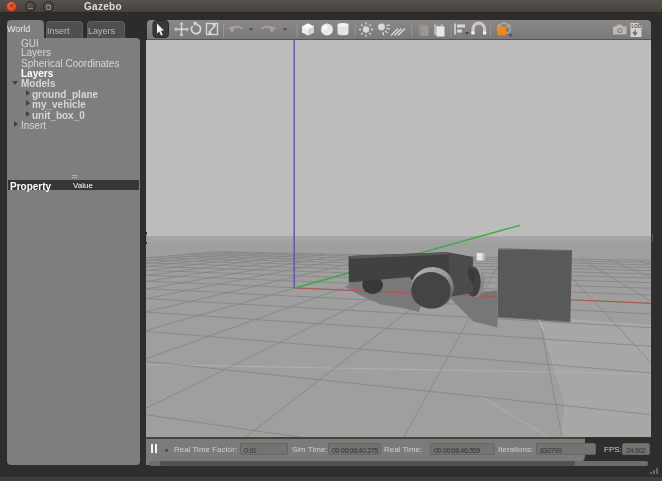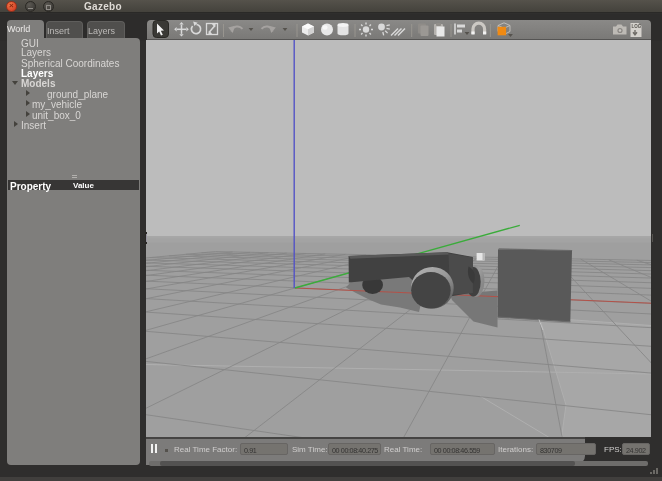--- a/index.html
+++ b/index.html
@@ -30,32 +30,32 @@
 <div class="tab" style="left:7px;top:20px;width:37px;background:#7f7e7c;color:#eceae8;z-index:3">World</div>
 <div class="tab" style="left:46px;top:21px;width:37px;height:17px;background:#504f4d;color:#bcbab8;border:1px solid #5f5e5c;border-bottom:none">Insert</div>
 <div class="tab" style="left:87px;top:21px;width:38px;height:31px;background:#504f4d;color:#bcbab8;border:1px solid #5f5e5c;border-bottom:none">Layers</div>
 <div id="panel">
 <div class="ti" style="left:14px;top:-0.5px;font-weight:normal;color:#d8d6d4">GUI</div>
     <div class="ti" style="left:14px;top:9.3px;font-weight:normal;color:#d8d6d4">Layers</div>
     <div class="ti" style="left:14px;top:19.5px;font-weight:normal;color:#d8d6d4">Spherical Coordinates</div>
     <div class="ti" style="left:14px;top:29.8px;font-weight:bold;color:#ffffff">Layers</div>
     <div class="ti" style="left:14px;top:40.0px;font-weight:bold;color:#d8d6d4">Models</div>
     <div style="position:absolute;left:4.5px;top:43.2px;width:0;height:0;border-left:3.5px solid transparent;border-right:3.5px solid transparent;border-top:4.5px solid #44423d"></div>
-    <div class="ti" style="left:40px;top:50.8px;font-weight:normal;color:#d8d6d4">ground_plane</div>
+    <div class="ti" style="left:25px;top:50.8px;font-weight:bold;color:#d8d6d4">ground_plane</div>
     <div style="position:absolute;left:18.5px;top:52.0px;width:0;height:0;border-top:3.5px solid transparent;border-bottom:3.5px solid transparent;border-left:4.5px solid #44423d"></div>
-    <div class="ti" style="left:25px;top:61.2px;font-weight:normal;color:#d8d6d4">my_vehicle</div>
+    <div class="ti" style="left:25px;top:61.2px;font-weight:bold;color:#d8d6d4">my_vehicle</div>
     <div style="position:absolute;left:18.5px;top:62.4px;width:0;height:0;border-top:3.5px solid transparent;border-bottom:3.5px solid transparent;border-left:4.5px solid #44423d"></div>
-    <div class="ti" style="left:25px;top:71.6px;font-weight:normal;color:#d8d6d4">unit_box_0</div>
+    <div class="ti" style="left:25px;top:71.6px;font-weight:bold;color:#d8d6d4">unit_box_0</div>
     <div style="position:absolute;left:18.5px;top:72.8px;width:0;height:0;border-top:3.5px solid transparent;border-bottom:3.5px solid transparent;border-left:4.5px solid #44423d"></div>
     <div class="ti" style="left:14px;top:81.8px;font-weight:normal;color:#d8d6d4">Insert</div>
     <div style="position:absolute;left:6.5px;top:83.0px;width:0;height:0;border-top:3.5px solid transparent;border-bottom:3.5px solid transparent;border-left:4.5px solid #44423d"></div>
 <div style="position:absolute;left:65px;top:136.5px;width:5px;height:1px;background:#b3b1ae;box-shadow:0 2px 0 #b3b1ae"></div>
 <div style="position:absolute;left:1px;top:142px;width:131px;height:10px;background:#373635">
   <span style="position:absolute;left:2px;top:0.5px;font-size:10px;font-weight:bold;color:#fff">Property</span>
-  <span style="position:absolute;left:65px;top:0.5px;font-size:8px;font-weight:bold;color:#fff">Value</span>
+  <span style="position:absolute;left:65px;top:0.5px;font-size:8px;font-weight:normal;color:#fff">Value</span>
 </div>
 </div>
 <div id="tbar">
     <svg width="504" height="20" viewBox="0 0 504 20" style="position:absolute;left:0;top:0">
       <rect x="6" y="0.5" width="15.5" height="17" rx="3.5" fill="#3a3935" stroke="#2a2925"></rect>
       <path d="M10,3.5 L17,10.5 L13.8,10.8 L15.8,14.8 L14,15.6 L12.2,11.6 L10,13.5 Z" fill="#f2f2f2"></path>
       <line x1="29.9" y1="9.3" x2="39.1" y2="9.3" stroke="#d9d9d9" stroke-width="1.5"></line>
       <line x1="34.5" y1="4.700000000000001" x2="34.5" y2="13.9" stroke="#d9d9d9" stroke-width="1.5"></line>
       <path transform="translate(29.6,9.3) rotate(90)" d="M-2.2,0 L2.2,0 L0,2.4 Z" fill="#d9d9d9"></path>
       <path transform="translate(39.4,9.3) rotate(-90)" d="M-2.2,0 L2.2,0 L0,2.4 Z" fill="#d9d9d9"></path>

